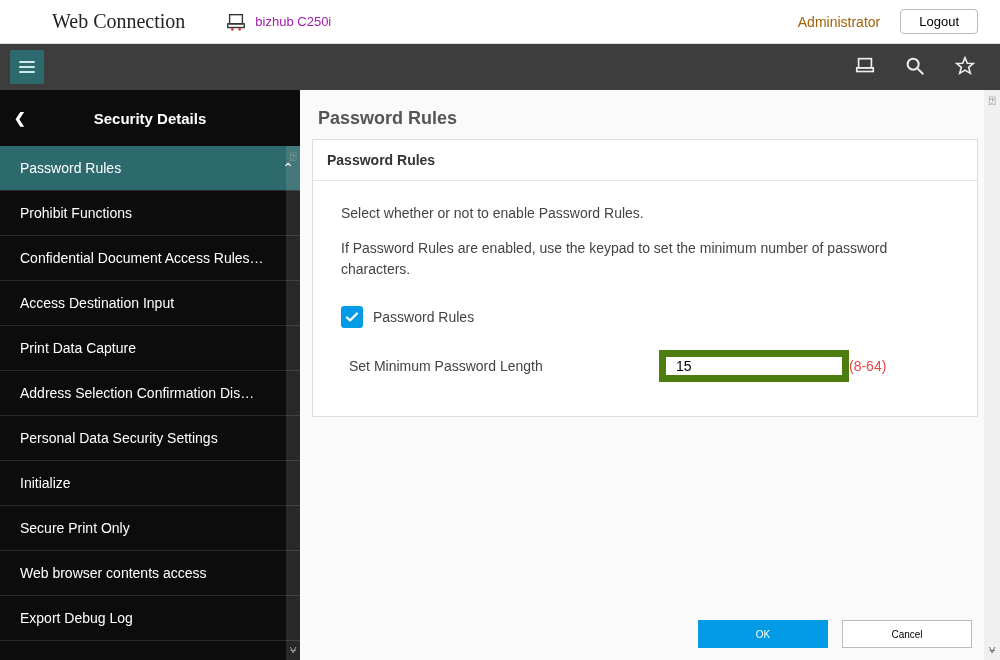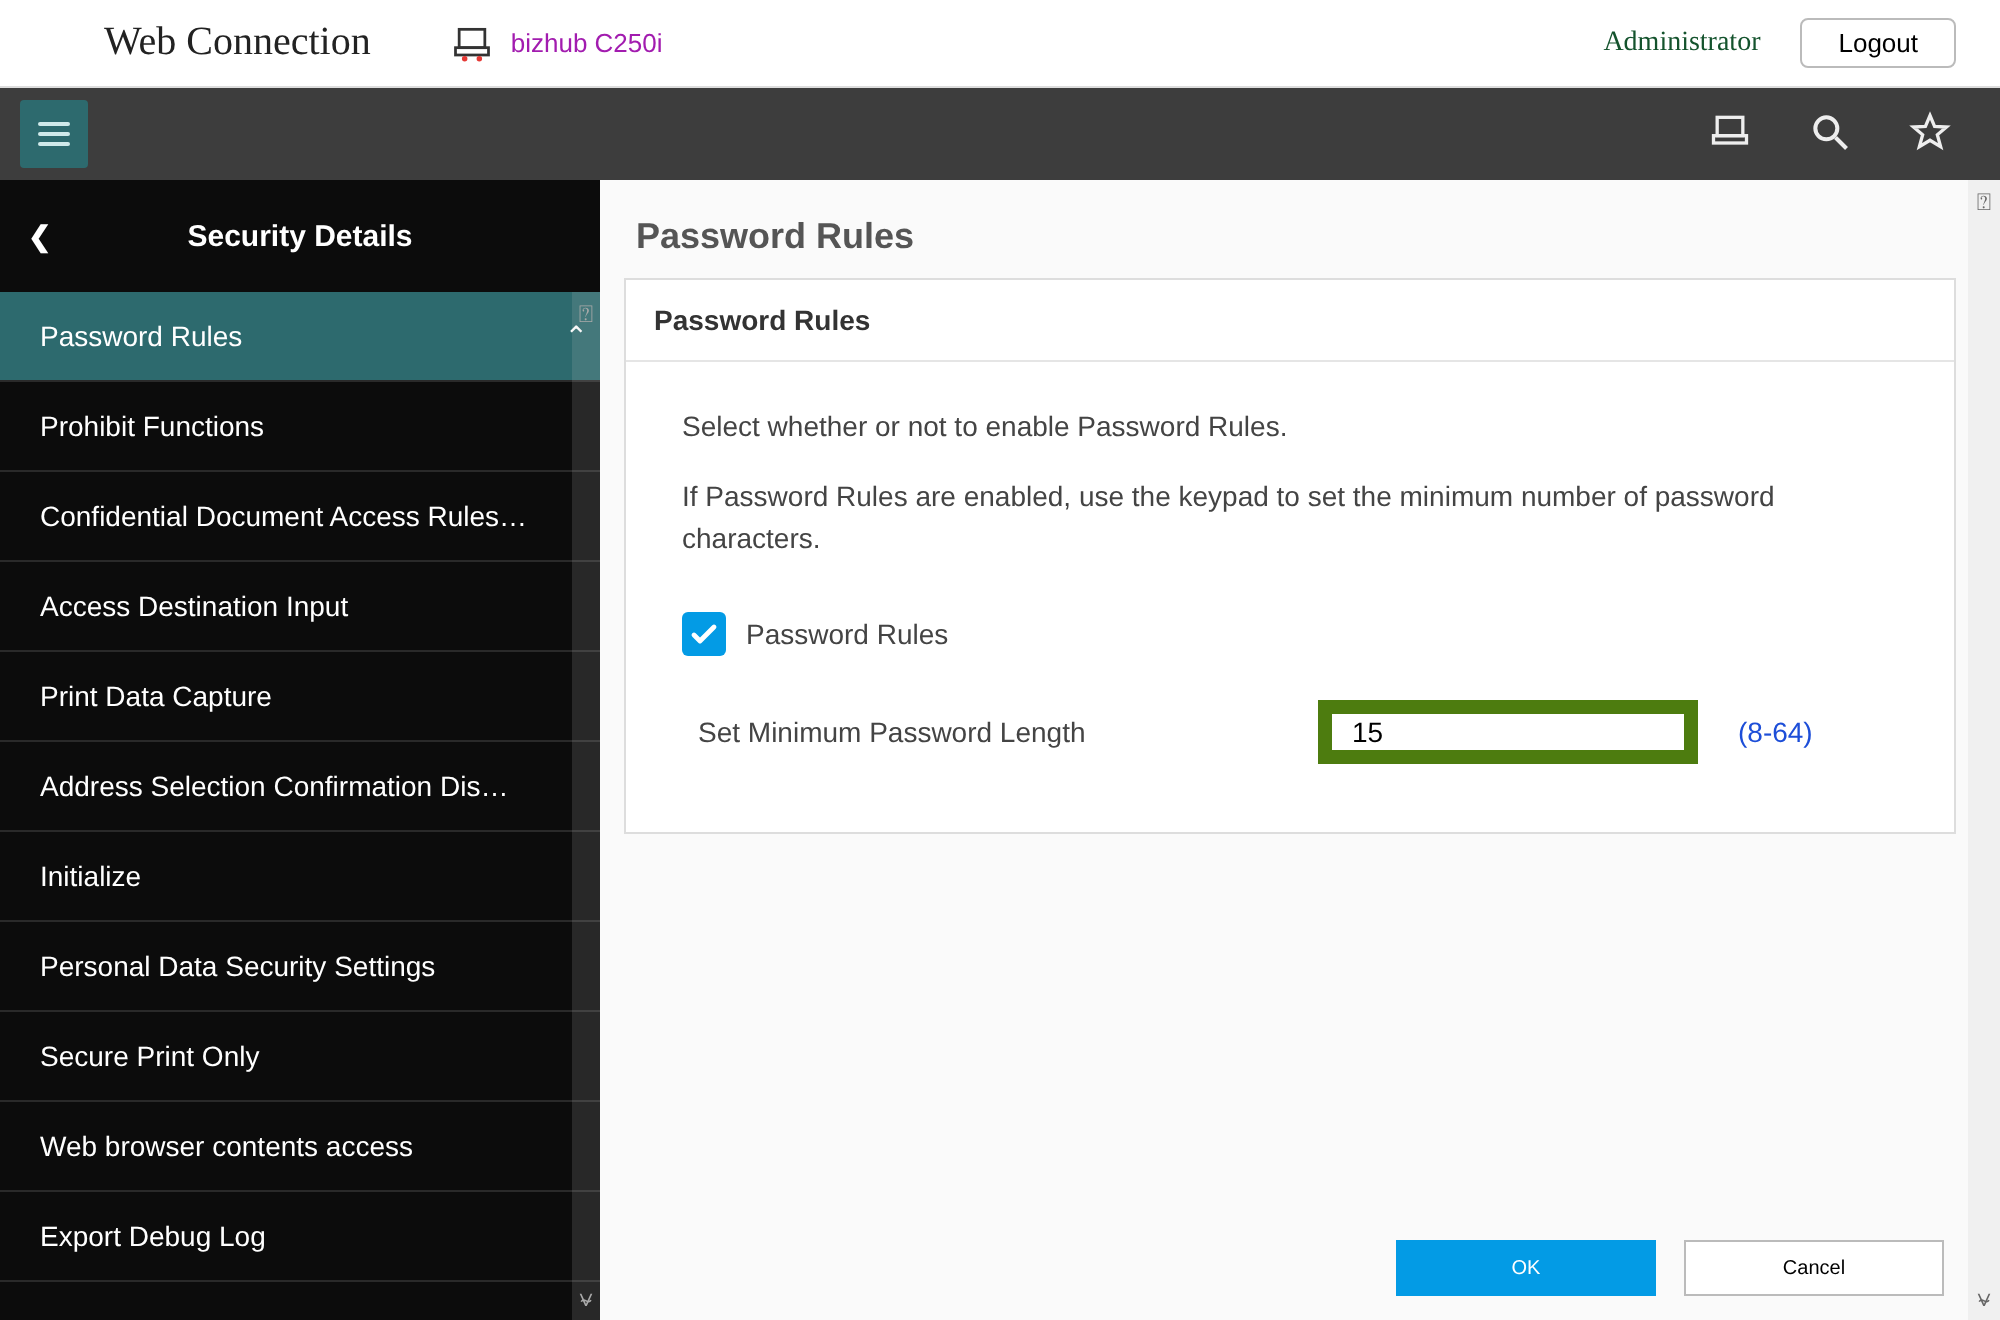--- a/index.html
+++ b/index.html
@@ -3,21 +3,21 @@
 <meta charset="utf-8">
 <style>
 * { box-sizing: border-box; margin: 0; padding: 0; }
 body { font-family: Arial, sans-serif; font-size: 14px; color: #333; width: 1000px; height: 660px; overflow: hidden; background: #fff; }
 
 .top-header { display: flex; align-items: center; height: 44px; padding: 0 22px; border-bottom: 1px solid #ddd; }
 .brand { font-family: Georgia, serif; font-size: 20px; color: #222; margin-left: 30px; margin-right: 40px; }
 .device-icon { width: 22px; height: 22px; margin-right: 8px; }
 .device-name { font-size: 13px; color: #a21caf; }
 .top-spacer { flex: 1; }
-.admin-label { font-size: 14px; color: #14532d; margin-right: 20px; font-family: Liberation Serif, serif; }
+.admin-label { font-size: 14px; color: #a16207; margin-right: 20px; }
 .logout-btn { border: 1px solid #bbb; border-radius: 4px; background: #fff; padding: 4px 18px; font-size: 13px; cursor: pointer; }
 
 .dark-bar { display: flex; align-items: center; height: 46px; background: #3d3d3d; padding: 0 10px; }
 .hamburger-btn { width: 34px; height: 34px; background: #2d6a6e; display: flex; align-items: center; justify-content: center; cursor: pointer; border-radius: 2px; }
 .dark-spacer { flex: 1; }
 .dark-icon { margin: 0 14px; cursor: pointer; color: #eee; }
 
 .body-area { display: flex; height: 570px; }
 .sidebar { width: 300px; background: #0c0c0c; color: #fff; display: flex; flex-direction: column; position: relative; }
 .sidebar-header { display: flex; align-items: center; height: 56px; padding: 0 14px; font-weight: bold; font-size: 15px; position: relative; }
@@ -36,21 +36,21 @@
 .card { margin: 0 22px 0 12px; background: #fff; border: 1px solid #ddd; }
 .card-header { padding: 12px 14px; font-weight: bold; color: #333; border-bottom: 1px solid #e5e5e5; }
 .card-body { padding: 22px 28px 34px; color: #444; font-size: 14px; }
 .card-body p { margin-bottom: 14px; line-height: 1.5; }
 .checkbox-row { display: flex; align-items: center; margin-top: 26px; }
 .checkbox { width: 22px; height: 22px; background: #039be5; border-radius: 3px; display: flex; align-items: center; justify-content: center; cursor: pointer; margin-right: 10px; }
 .checkbox svg { width: 16px; height: 16px; }
 .length-row { display: flex; align-items: center; margin-top: 22px; padding-left: 8px; }
 .length-label { width: 310px; }
 .length-input { width: 190px; height: 32px; border: 7px solid #4d7c0f; padding: 0 10px; font-size: 14px; }
-.range-hint { margin-left: 20px; color: #1d4ed8; }
+.range-hint { color: #ef4444; }
 
 .footer-buttons { position: absolute; bottom: 12px; right: 28px; display: flex; gap: 14px; }
 .btn { width: 130px; height: 28px; border: 1px solid #bbb; background: #fff; cursor: pointer; font-size: 10px; display: flex; align-items: center; justify-content: center; }
 .btn.primary { background: #039be5; color: #fff; border-color: #039be5; }
 </style>
 </head>
 <body>
 
 <div class="top-header">
   <span class="brand">Web Connection</span>
@@ -100,22 +100,22 @@
       <span class="back-chevron">❮</span>
       <span class="title">Security Details</span>
     </div>
     <div class="sidebar-list" id="sidebar-list">
         <div class="sidebar-item active">Password Rules<span style="position: absolute; right: 6px;">⌃</span></div>
         <div class="sidebar-item">Prohibit Functions</div>
         <div class="sidebar-item">Confidential Document Access Rules…</div>
         <div class="sidebar-item">Access Destination Input</div>
         <div class="sidebar-item">Print Data Capture</div>
         <div class="sidebar-item">Address Selection Confirmation Dis…</div>
+        <div class="sidebar-item">Personal Data Security Settings</div>
         <div class="sidebar-item">Initialize</div>
-        <div class="sidebar-item">Personal Data Security Settings</div>
         <div class="sidebar-item">Secure Print Only</div>
         <div class="sidebar-item">Web browser contents access</div>
         <div class="sidebar-item">Export Debug Log</div>
       </div>
     <div class="sidebar-scroll-indicator">
       <span>⍰</span>
       <span>⍱</span>
     </div>
   </div>
 

